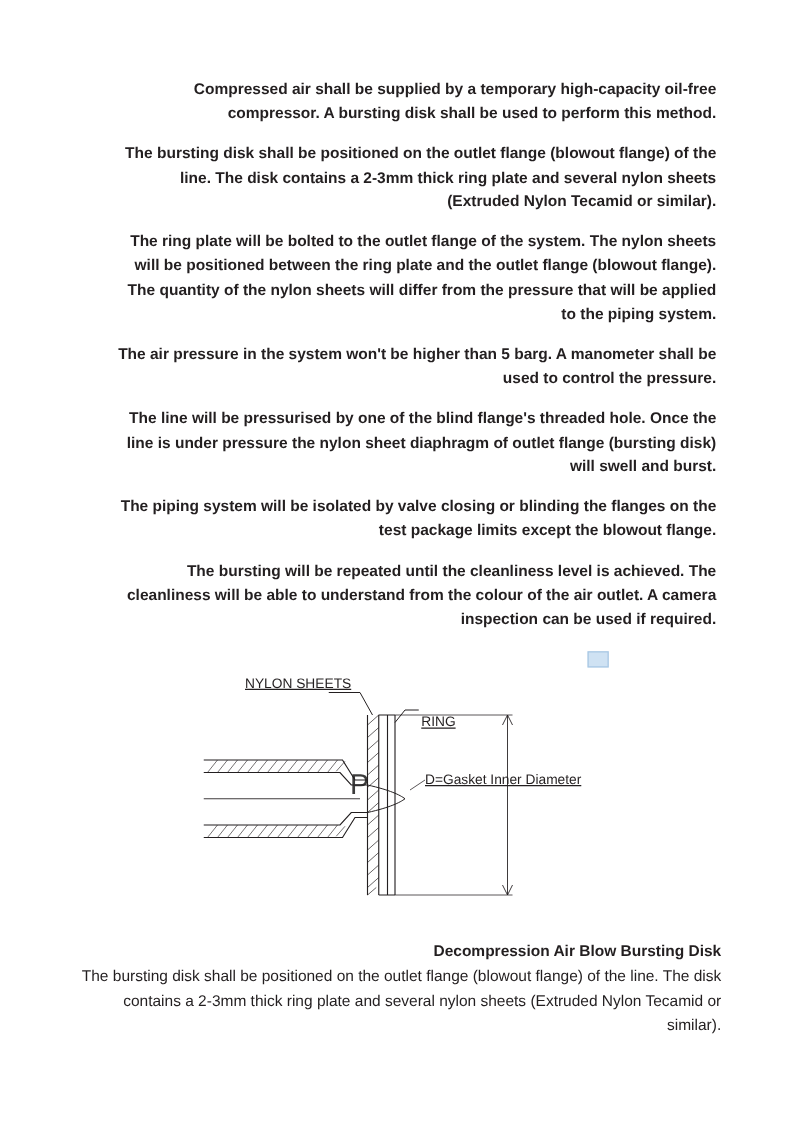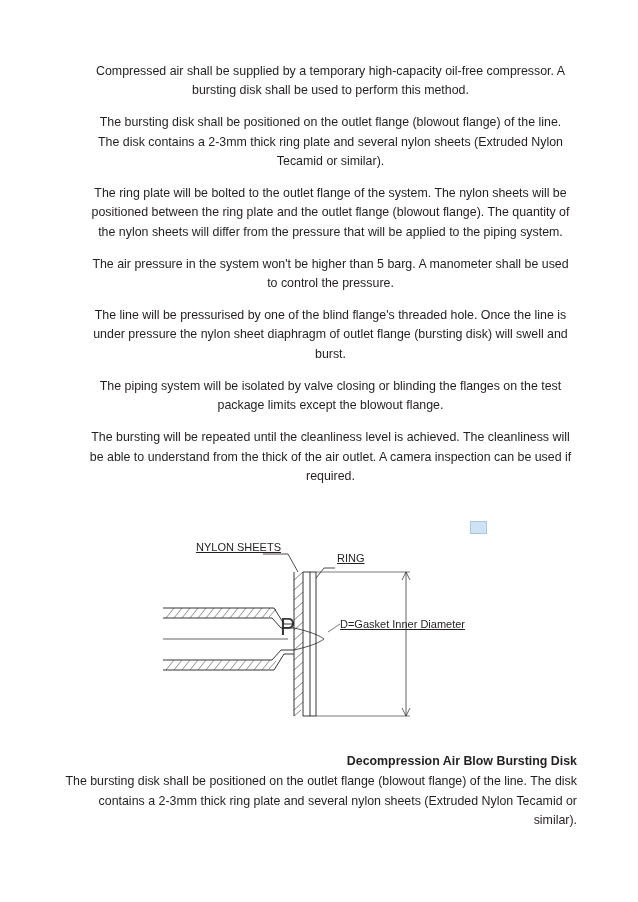--- a/index.html
+++ b/index.html
@@ -25,21 +25,22 @@
     position: absolute;
     left: 88px;
     top: 62px;
     width: 485px;
   }
   p.para {
     margin: 0 0 13px 0;
     font-size: 12.4px;
     line-height: 1.55;
     color: #231f20;
-    text-align: center;
+    text-align: right;
+    font-weight: bold;
   }
   .bottom-block {
     position: absolute;
     left: 62px;
     top: 752px;
     width: 515px;
     text-align: right;
   }
   .bottom-block p {
     margin: 0;
@@ -60,21 +61,21 @@
     height: 210px;
   }
   .fig-label {
     position: absolute;
     font-size: 11px;
     color: #231f20;
     white-space: nowrap;
     text-decoration: underline;
   }
   .lbl-nylon { left: 108px; top: 13px; }
-  .lbl-ring  { left: 249px; top: 24px; }
+  .lbl-ring  { left: 249px; top: 44px; }
   .lbl-dia   { left: 252px; top: 90px; }
   .blue-box {
     position: absolute;
     left: 382px;
     top: -7px;
     width: 15px;
     height: 11px;
     background: #cfe2f3;
     border: 1px solid #a9c7e4;
   }
@@ -97,21 +98,21 @@
 
 <div class="page">
 
   <div class="body-col">
     <p class="para">Compressed air shall be supplied by a temporary high-capacity oil-free compressor. A bursting disk shall be used to perform this method.</p>
     <p class="para">The bursting disk shall be positioned on the outlet flange (blowout flange) of the line. The disk contains a 2-3mm thick ring plate and several nylon sheets (Extruded Nylon Tecamid or similar).</p>
     <p class="para"> The ring plate will be bolted to the outlet flange of the system. The nylon sheets will be positioned between the ring plate and the outlet flange (blowout flange). The quantity of the nylon sheets will differ from the pressure that will be applied to the piping system.</p>
     <p class="para"> The air pressure in the system won't be higher than 5 barg. A manometer shall be used to control the pressure.</p>
     <p class="para"> The line will be pressurised by one of the blind flange's threaded hole. Once the line is under pressure the nylon sheet diaphragm of outlet flange (bursting disk) will swell and burst.</p>
     <p class="para">The piping system will be isolated by valve closing or blinding the flanges on the test package limits except the blowout flange.</p>
-    <p class="para"> The bursting will be repeated until the cleanliness level is achieved. The cleanliness will be able to understand from the thick of the air outlet. A camera inspection can be used if required.</p>
+    <p class="para"> The bursting will be repeated until the cleanliness level is achieved. The cleanliness will be able to understand from the colour of the air outlet. A camera inspection can be used if required.</p>
   </div>
 
   <div class="figure">
 
     <span class="fig-label lbl-nylon">NYLON SHEETS</span>
     <span class="fig-label lbl-ring">RING</span>
     <span class="fig-label lbl-dia">D=Gasket Inner Diameter</span>
     <span class="blue-box"></span>
     <span class="p-letter">P</span>
 

